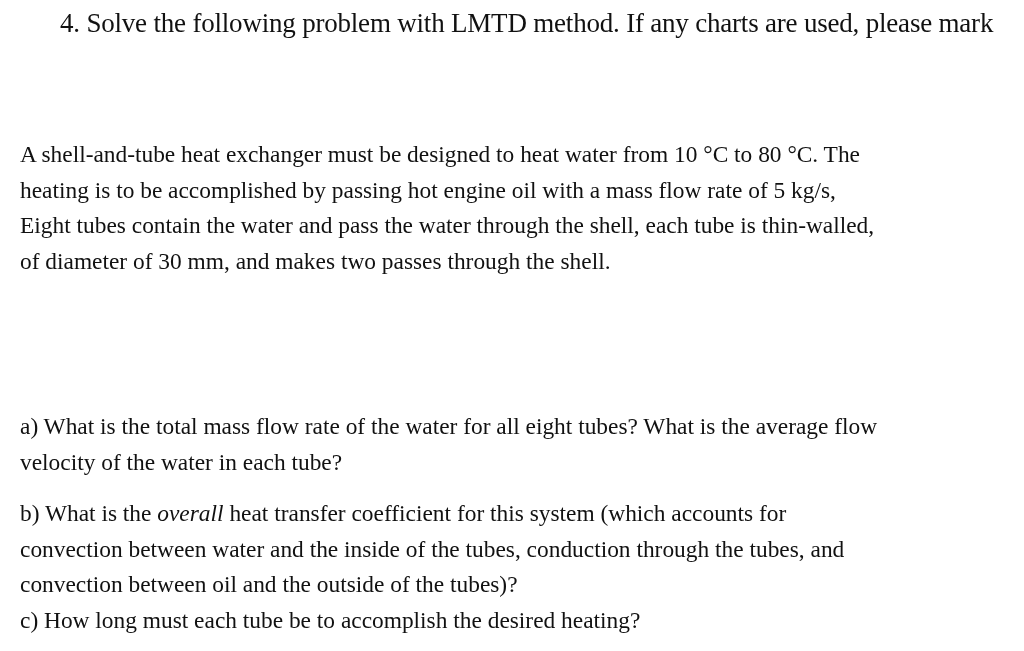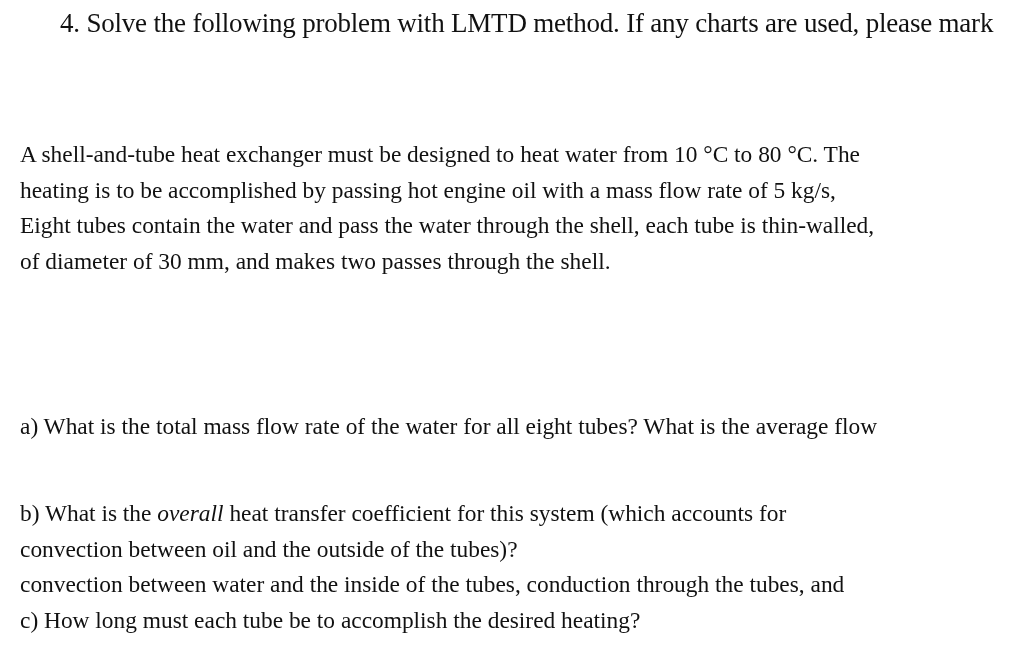--- a/index.html
+++ b/index.html
@@ -57,23 +57,24 @@
 
 <div class="body-block intro">
   <span class="line">A shell-and-tube heat exchanger must be designed to heat water from 10 °C to 80 °C. The</span>
   <span class="line">heating is to be accomplished by passing hot engine oil with a mass flow rate of 5 kg/s,</span>
   <span class="line">Eight tubes contain the water and pass the water through the shell, each tube is thin-walled,</span>
   <span class="line">of diameter of 30 mm, and makes two passes through the shell.</span>
 </div>
 
 <div class="body-block qa">
   <span class="line">a) What is the total mass flow rate of the water for all eight tubes? What is the average flow</span>
+  <span class="line">velocity of the water in each tube?</span>
 </div>
 
 <div class="body-block qb">
   <span class="line"><span>b) What is the </span><em>overall</em><span> heat transfer coefficient for this system (which accounts for</span></span>
+  <span class="line">convection between water and the inside of the tubes, conduction through the tubes, and</span>
   <span class="line">convection between oil and the outside of the tubes)?</span>
-  <span class="line">convection between water and the inside of the tubes, conduction through the tubes, and</span>
 </div>
 
 <div class="body-block qc">
   <span class="line">c) How long must each tube be to accomplish the desired heating?</span>
 </div>
 
 </body></html>

